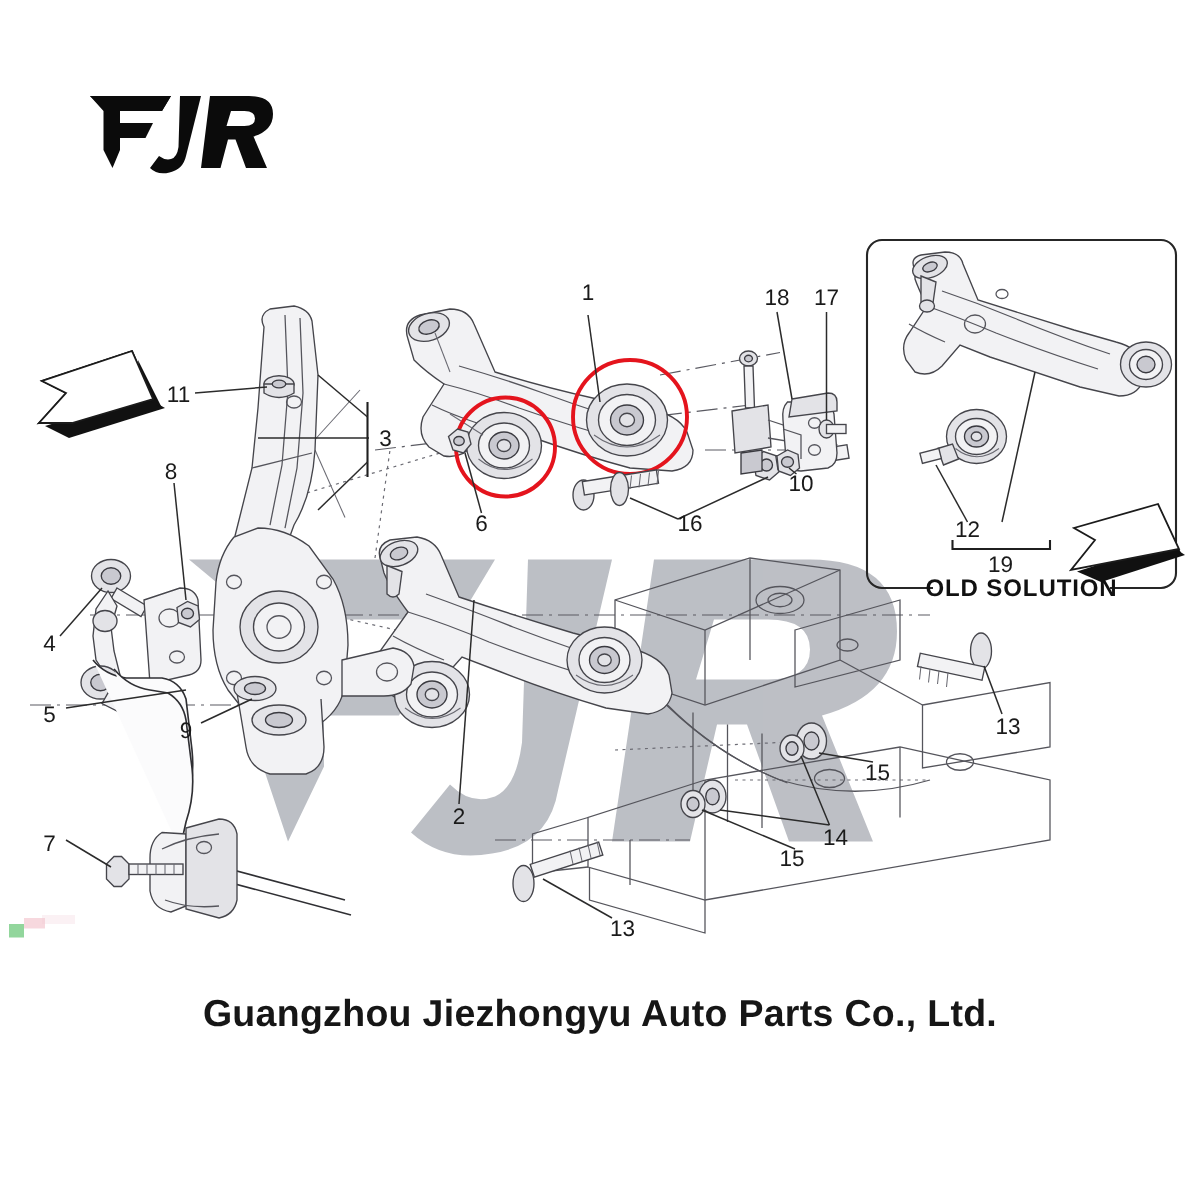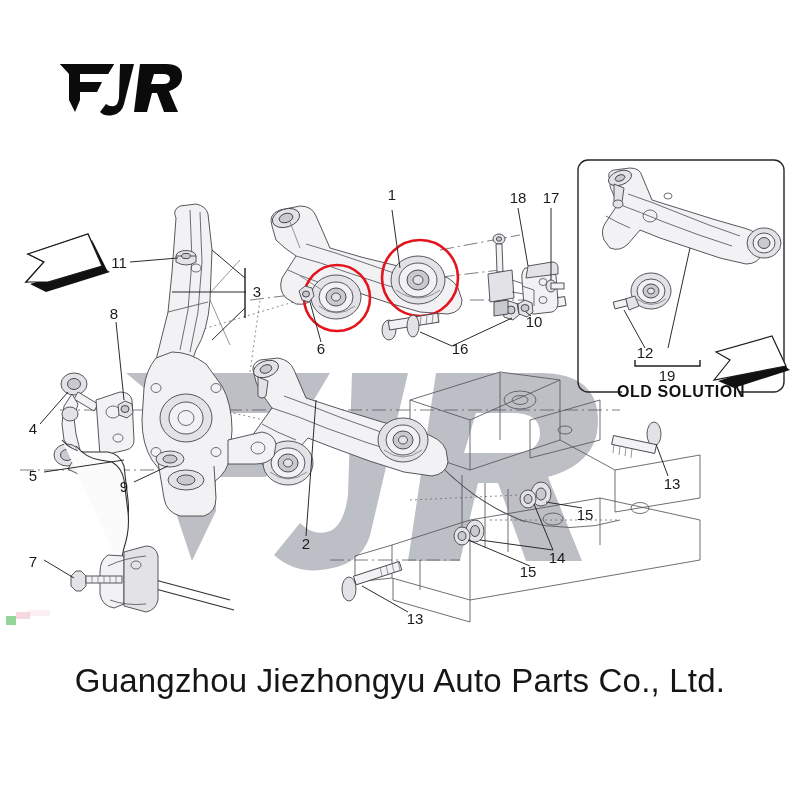--- a/index.html
+++ b/index.html
@@ -37,22 +37,22 @@
     top: 0;
     width: 800px;
     height: 800px;
   }
   #company-name {
     position: absolute;
     left: 0;
     top: 662px;
     width: 800px;
     text-align: center;
-    font-size: 33px;
-    font-weight: normal;
+    font-size: 25px;
+    font-weight: bold;
     color: #161616;
     letter-spacing: 0.2px;
     font-family: "Liberation Sans", sans-serif;
   }
   .callout-num {
     font-family: "Liberation Sans", sans-serif;
     font-size: 15px;
     fill: #1a1a1a;
   }
   .oldsol-label {

